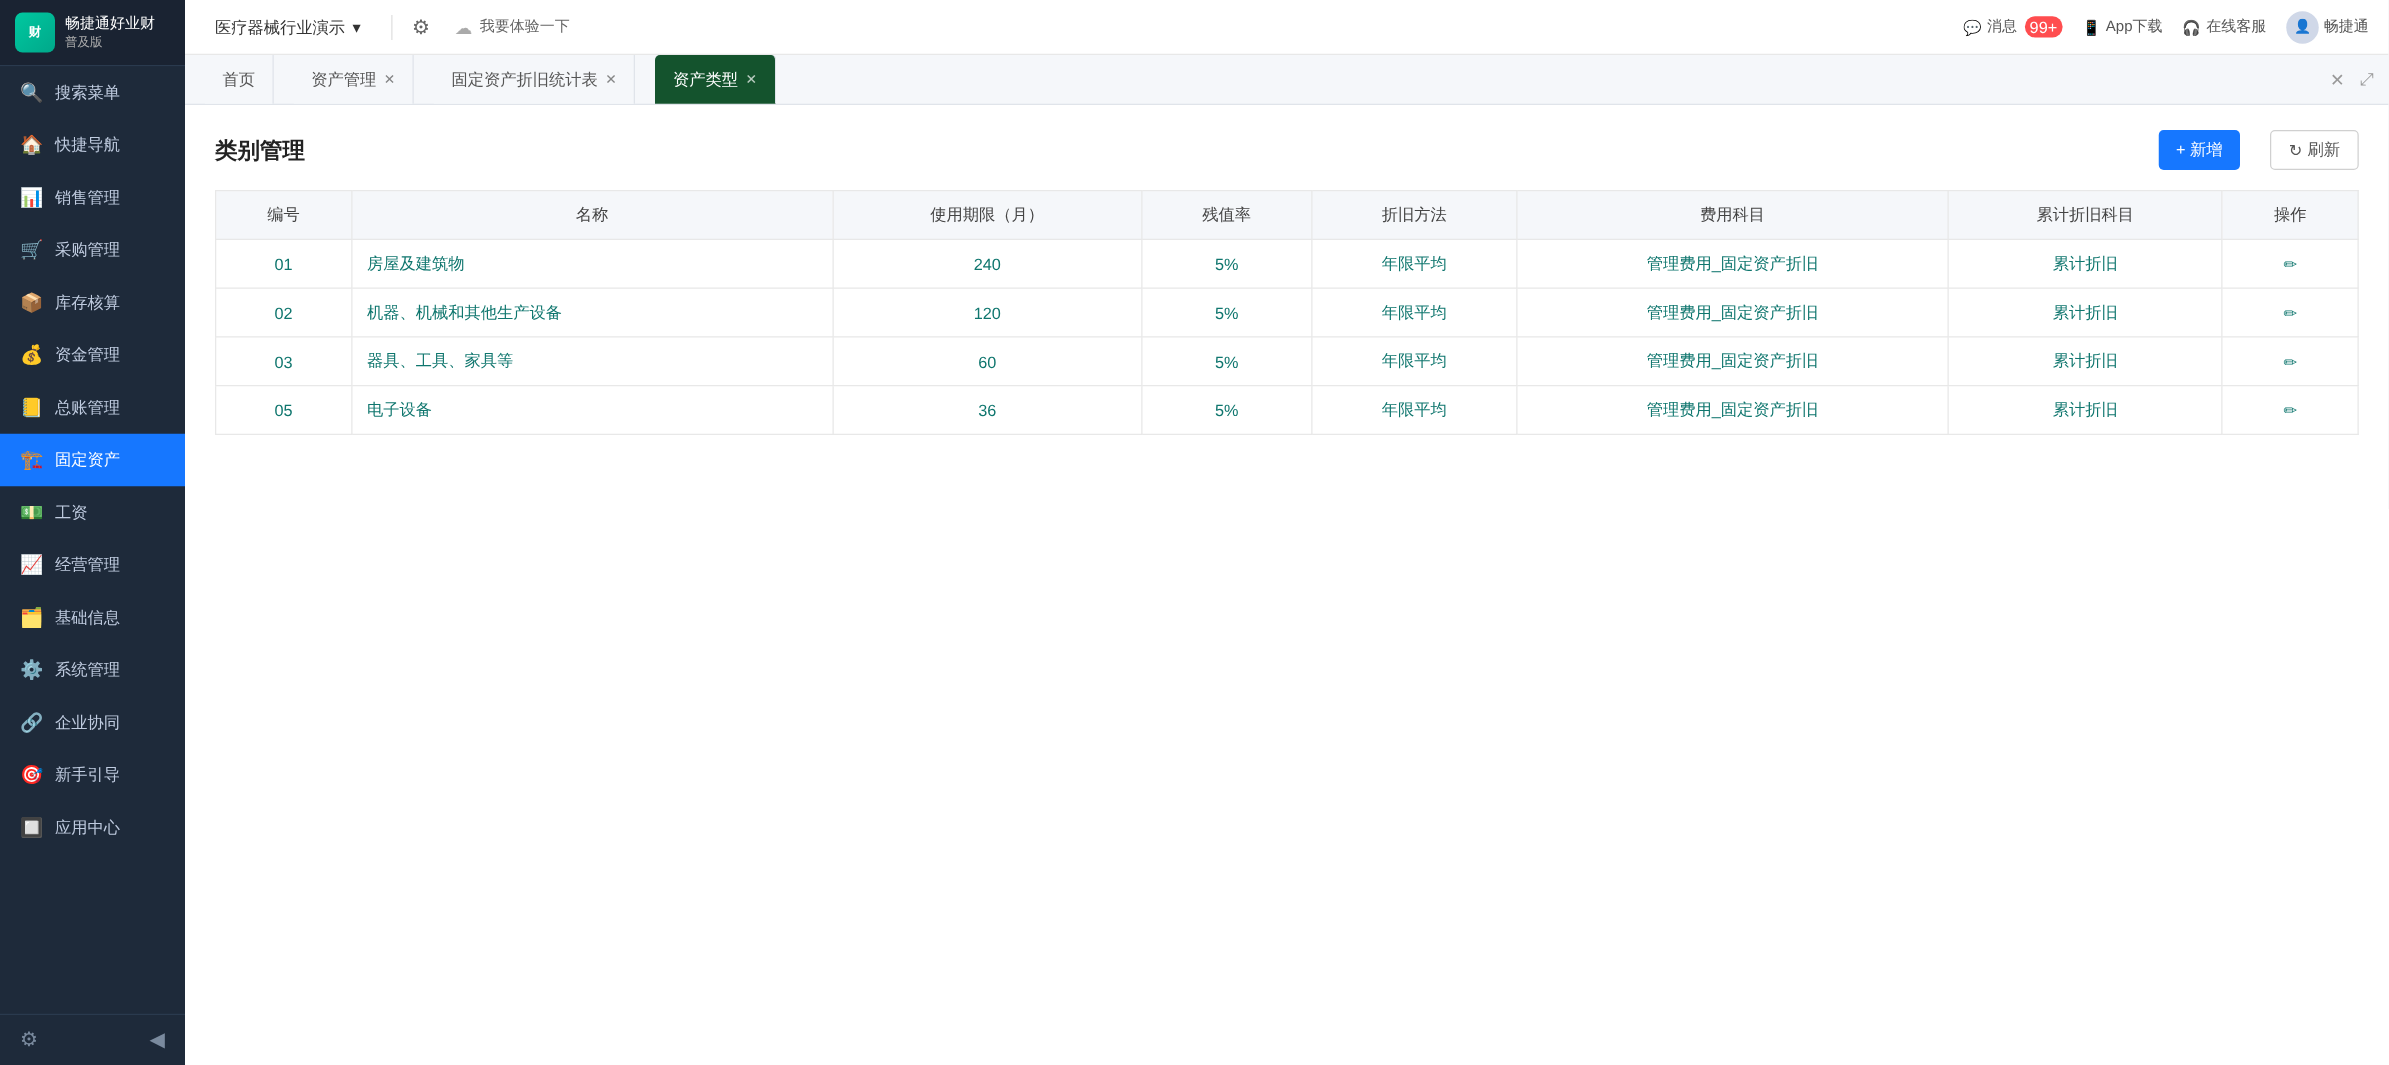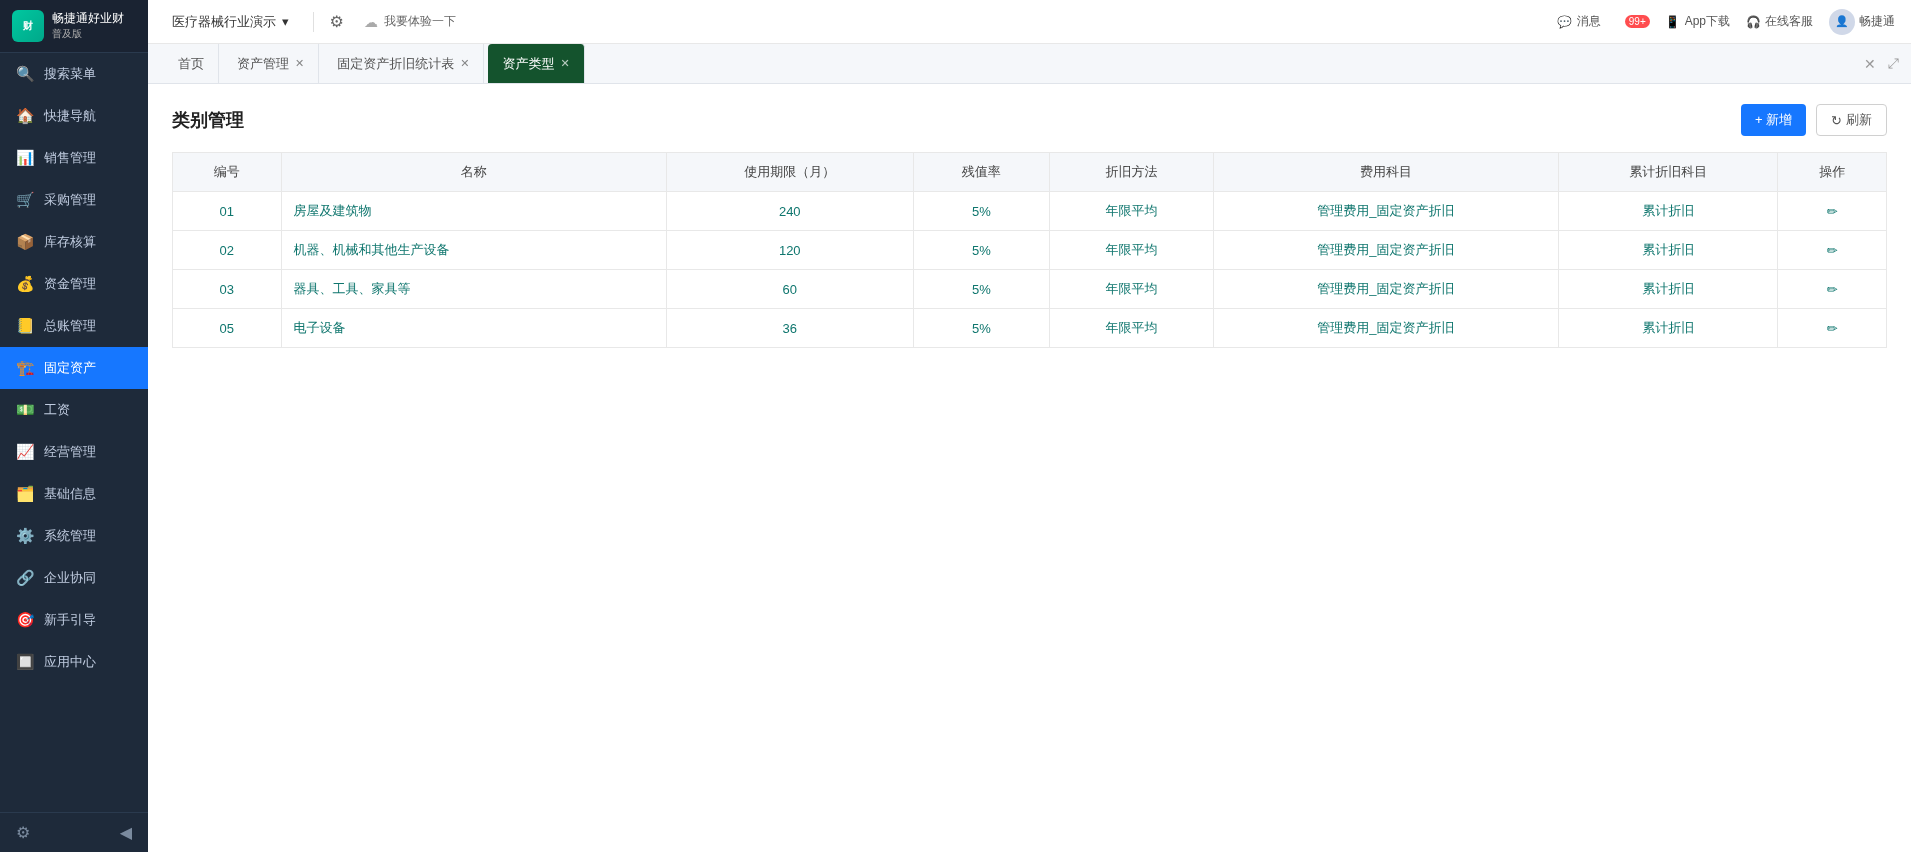--- a/index.html
+++ b/index.html
@@ -84,39 +84,39 @@
       color: #666; font-size: 12px; cursor: pointer;
       margin-left: 8px;
     }
     .topbar-trial-icon { color: #aaa; font-size: 14px; }
     .topbar-right { margin-left: auto; display: flex; align-items: center; gap: 16px; }
     .topbar-right-item {
       display: flex; align-items: center; gap: 4px;
       color: #555; font-size: 12px; cursor: pointer;
     }
     .topbar-badge {
-      background: #ff4d4f; color: white; font-size: 10px;
-      padding: 1px 4px; border-radius: 8px; margin-left: 20px;
+      background: #ff4d4f; color: white; font-size: 13px;
+      padding: 1px 4px; border-radius: 8px; margin-left: 2px;
     }
     .topbar-avatar {
       width: 26px; height: 26px; border-radius: 50%;
       background: #d0d8e8; display: flex; align-items: center; justify-content: center;
       font-size: 11px; color: #555;
     }
 
     
     .tabbar {
       background: #f5f7fa;
       height: 40px;
       display: flex;
       align-items: center;
       padding: 0 0 0 16px;
       border-bottom: 1px solid #e0e4ea;
       flex-shrink: 0;
-      gap: 4px;
+      gap: 16px;
     }
     .tab-item {
       display: flex; align-items: center; gap: 6px;
       padding: 8px 14px;
       font-size: 13px; color: #555;
       cursor: pointer;
       border-right: 1px solid #e0e4ea;
       height: 100%;
       background: #f5f7fa;
     }
@@ -133,21 +133,21 @@
       flex: 1;
       overflow: auto;
       background: white;
       padding: 20px 24px;
     }
     .page-header {
       display: flex; align-items: center; justify-content: space-between;
       margin-bottom: 16px;
     }
     .page-title { font-size: 18px; font-weight: 600; color: #222; }
-    .page-actions { display: flex; gap: 10px; }
+    .page-actions { display: flex; gap: 24px; }
     .btn-primary {
       background: #1677ff; color: white;
       border: none; border-radius: 4px;
       padding: 6px 14px; font-size: 13px;
       cursor: pointer; display: flex; align-items: center; gap: 4px;
     }
     .btn-secondary {
       background: white; color: #555;
       border: 1px solid #d0d0d0; border-radius: 4px;
       padding: 6px 14px; font-size: 13px;

